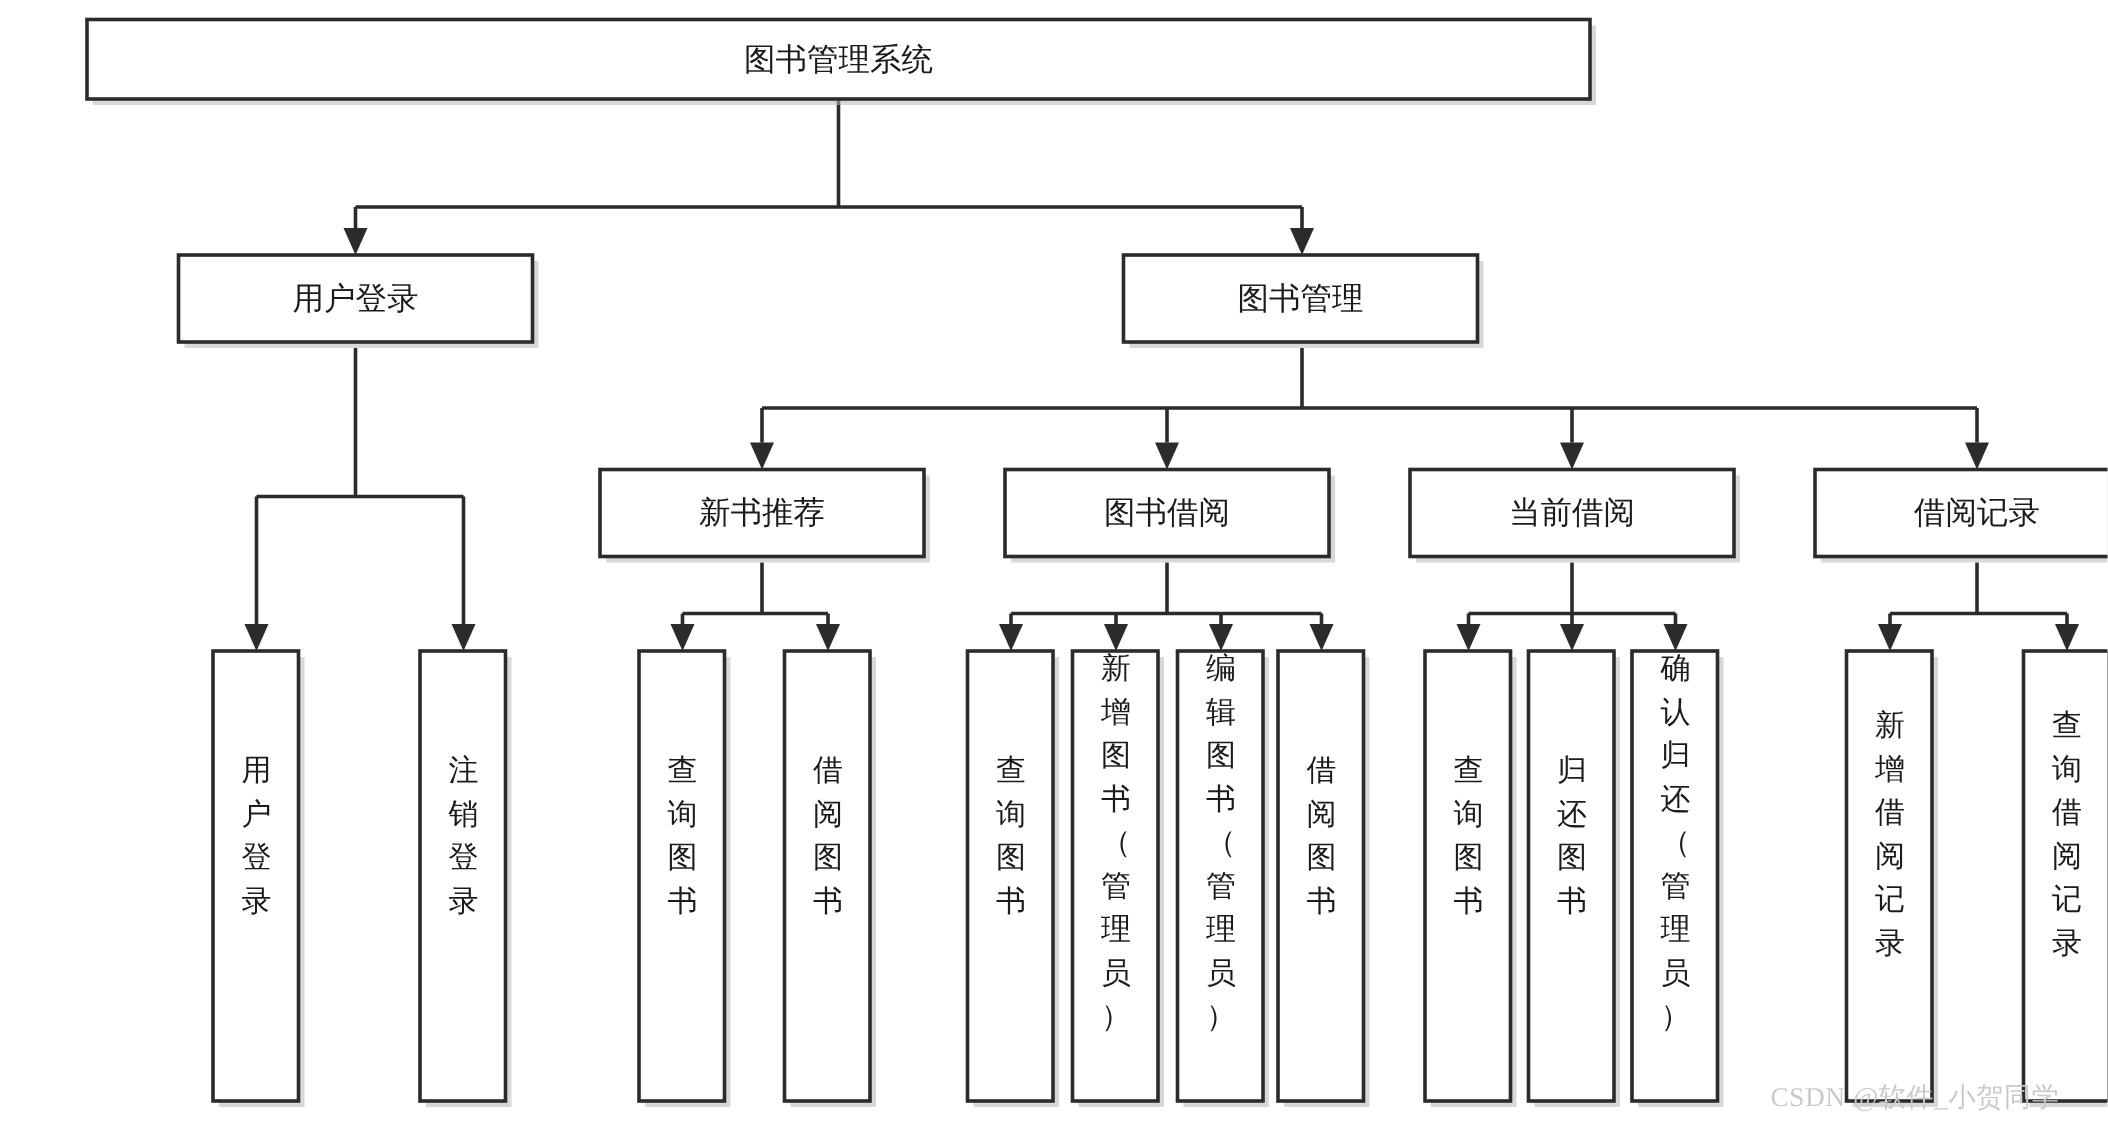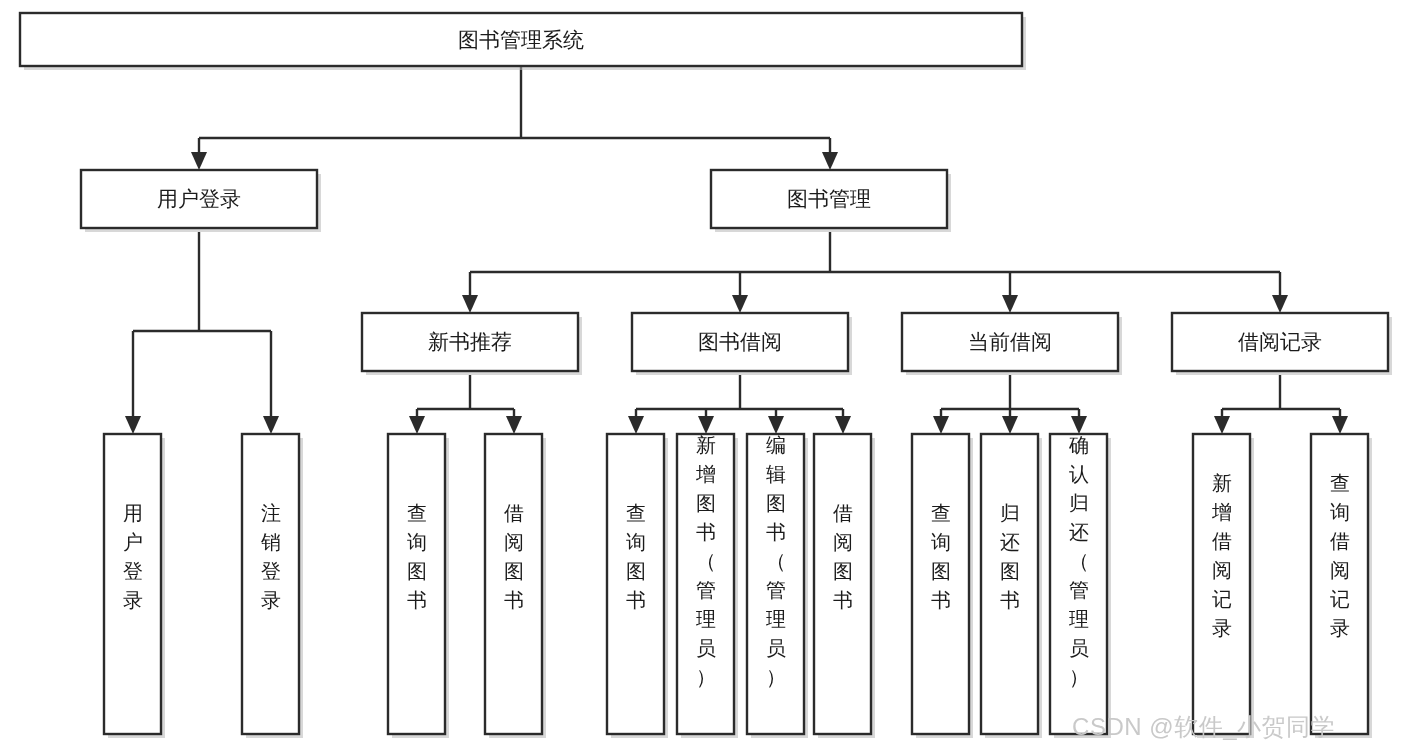--- a/index.html
+++ b/index.html
@@ -10,20 +10,21 @@
   body {
     width: 1405px;
     height: 747px;
     font-family: "DejaVu Sans", "Liberation Sans", sans-serif;
     overflow: hidden;
   }
   #diagram-root {
     position: relative;
     width: 1343px;
     height: 747px;
+    margin-left: 38px;
   }
   svg#org-chart {
     position: absolute;
     top: 0;
     left: 0;
     width: 1405px;
     height: 747px;
     display: block;
   }
   .node-box {
@@ -55,22 +56,22 @@
     fill: #1b1b1b;
     font-family: "DejaVu Sans", "Liberation Sans", sans-serif;
     font-size: 20px;
     text-anchor: middle;
   }
   .watermark {
     position: absolute;
     right: 8px;
     bottom: 4px;
     color: #c9c9c9;
-    font-size: 24px;
-    font-family: Liberation Sans, sans-serif;
+    font-size: 18px;
+    font-family: Liberation Serif, serif;
     letter-spacing: 0.5px;
     white-space: nowrap;
     user-select: none;
   }
 </style>
 </head>
 <body>
 
 <div id="diagram-root">
 

